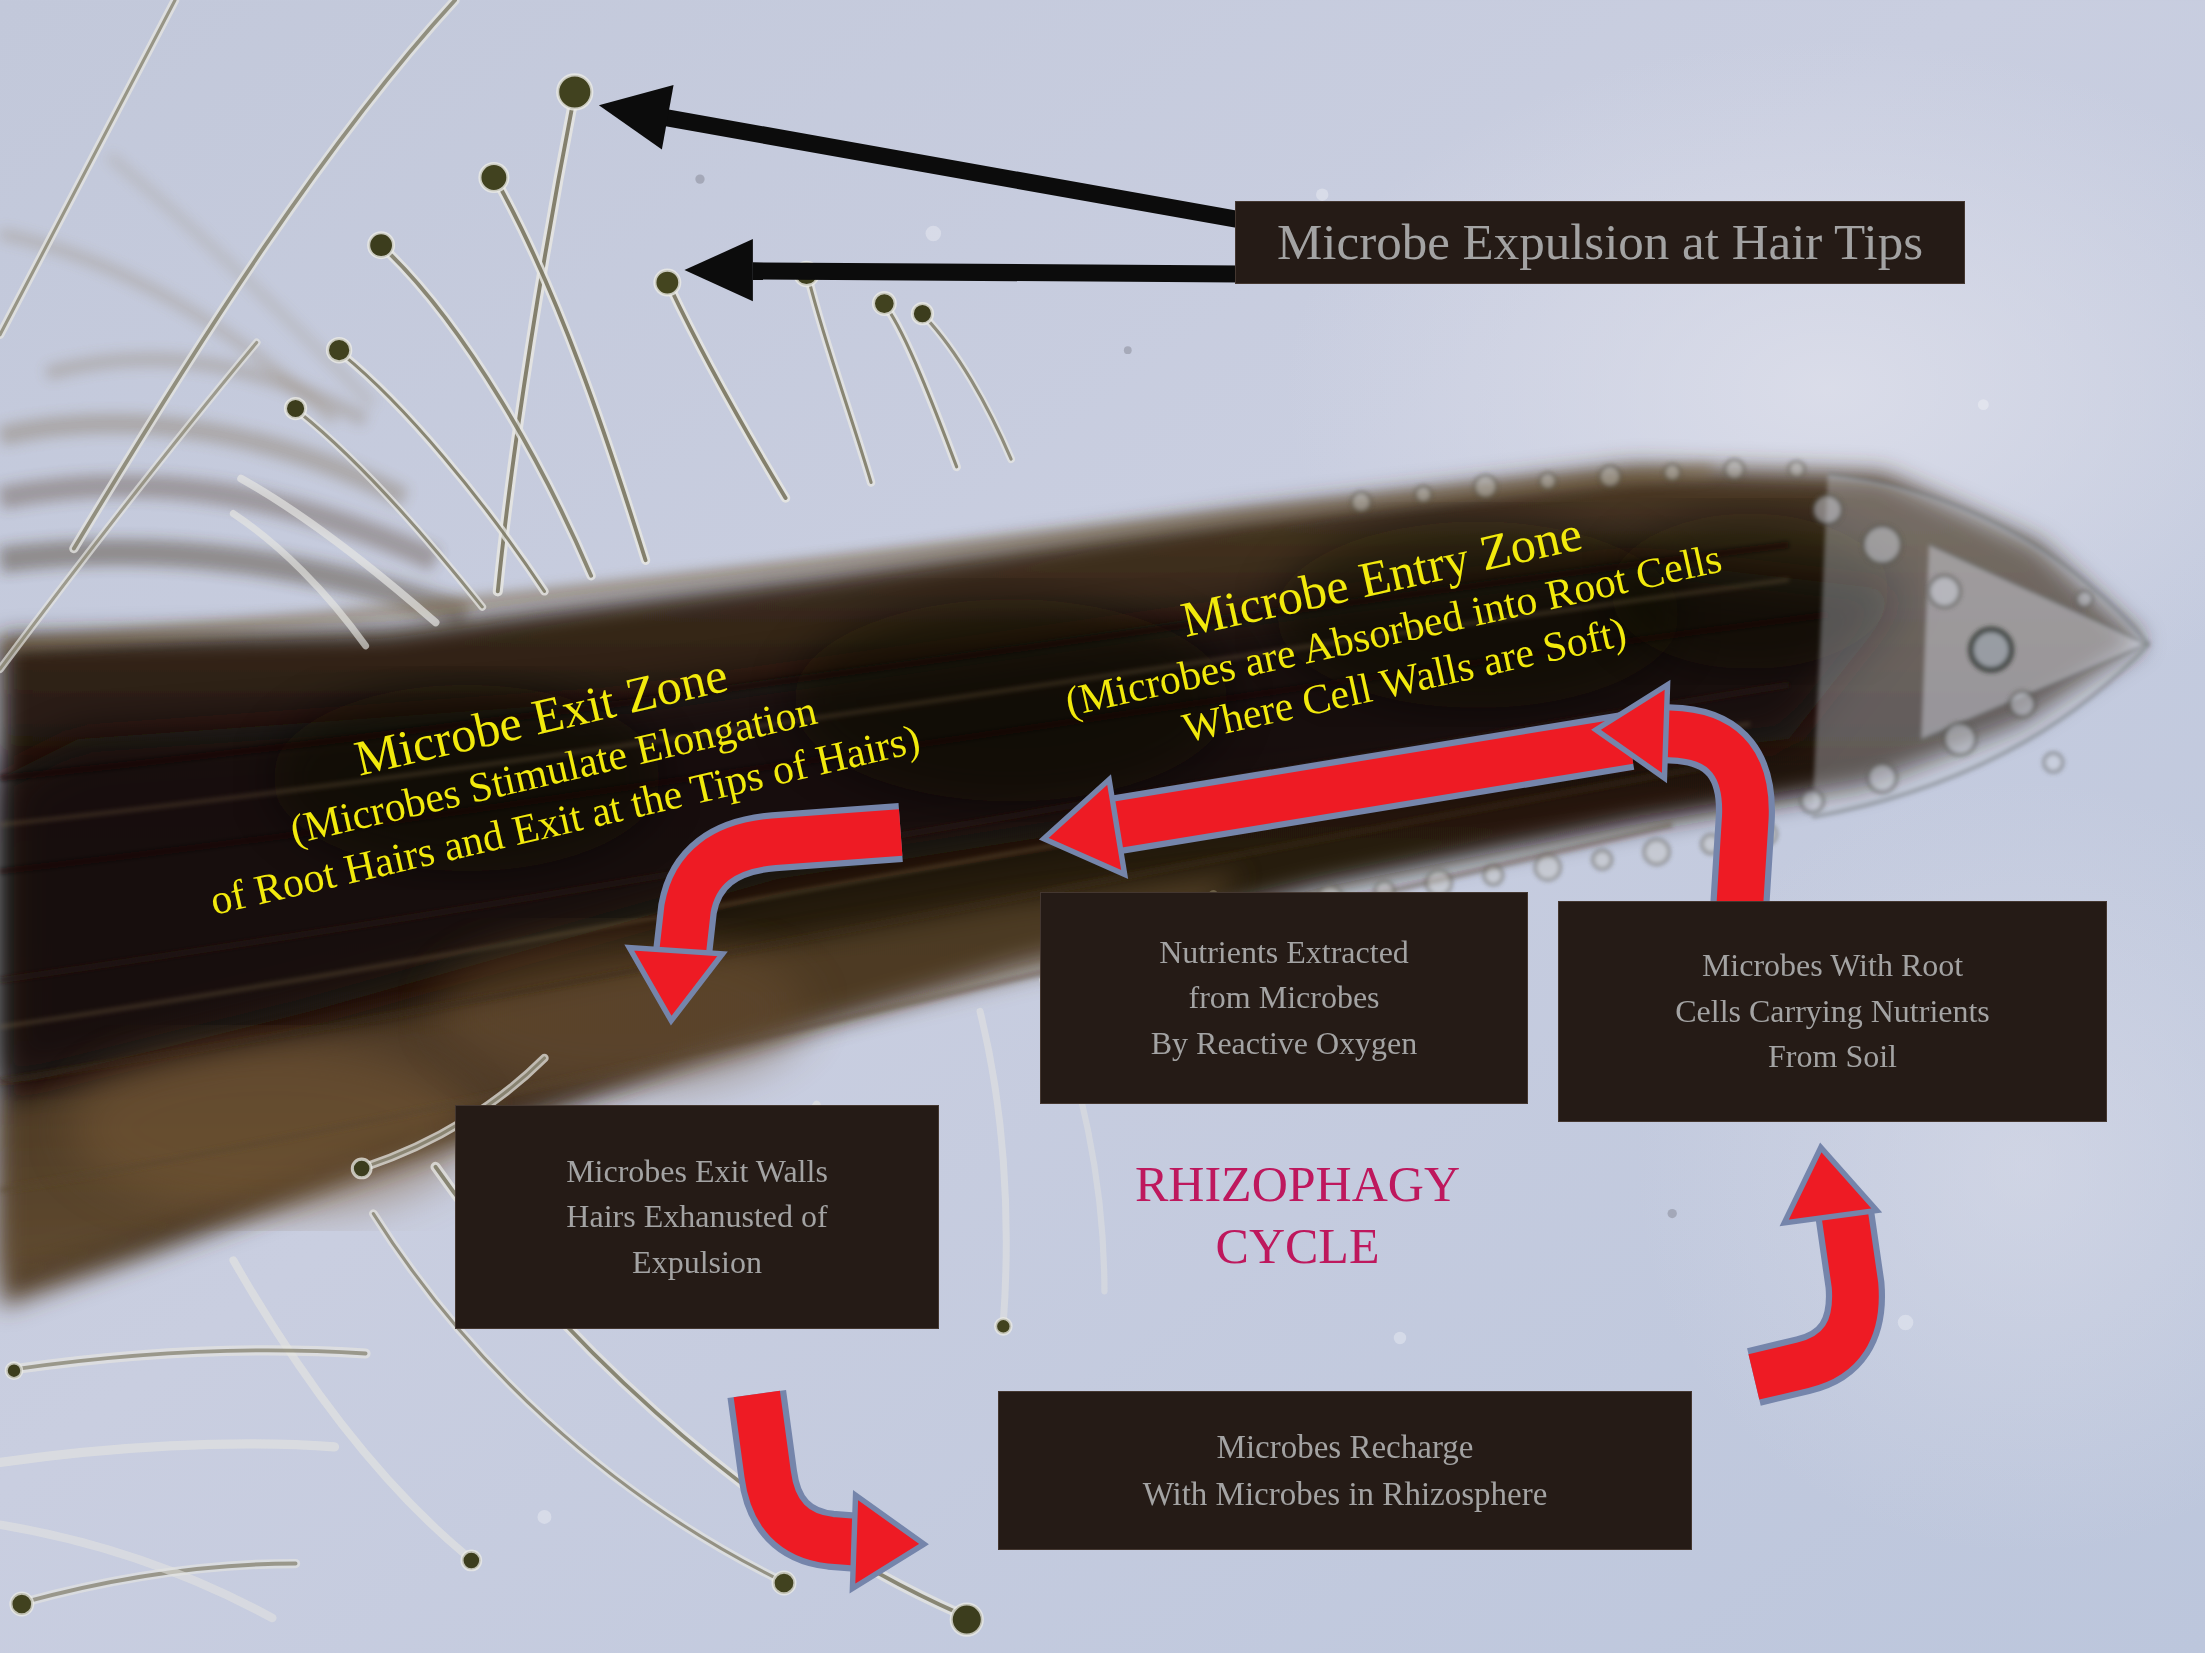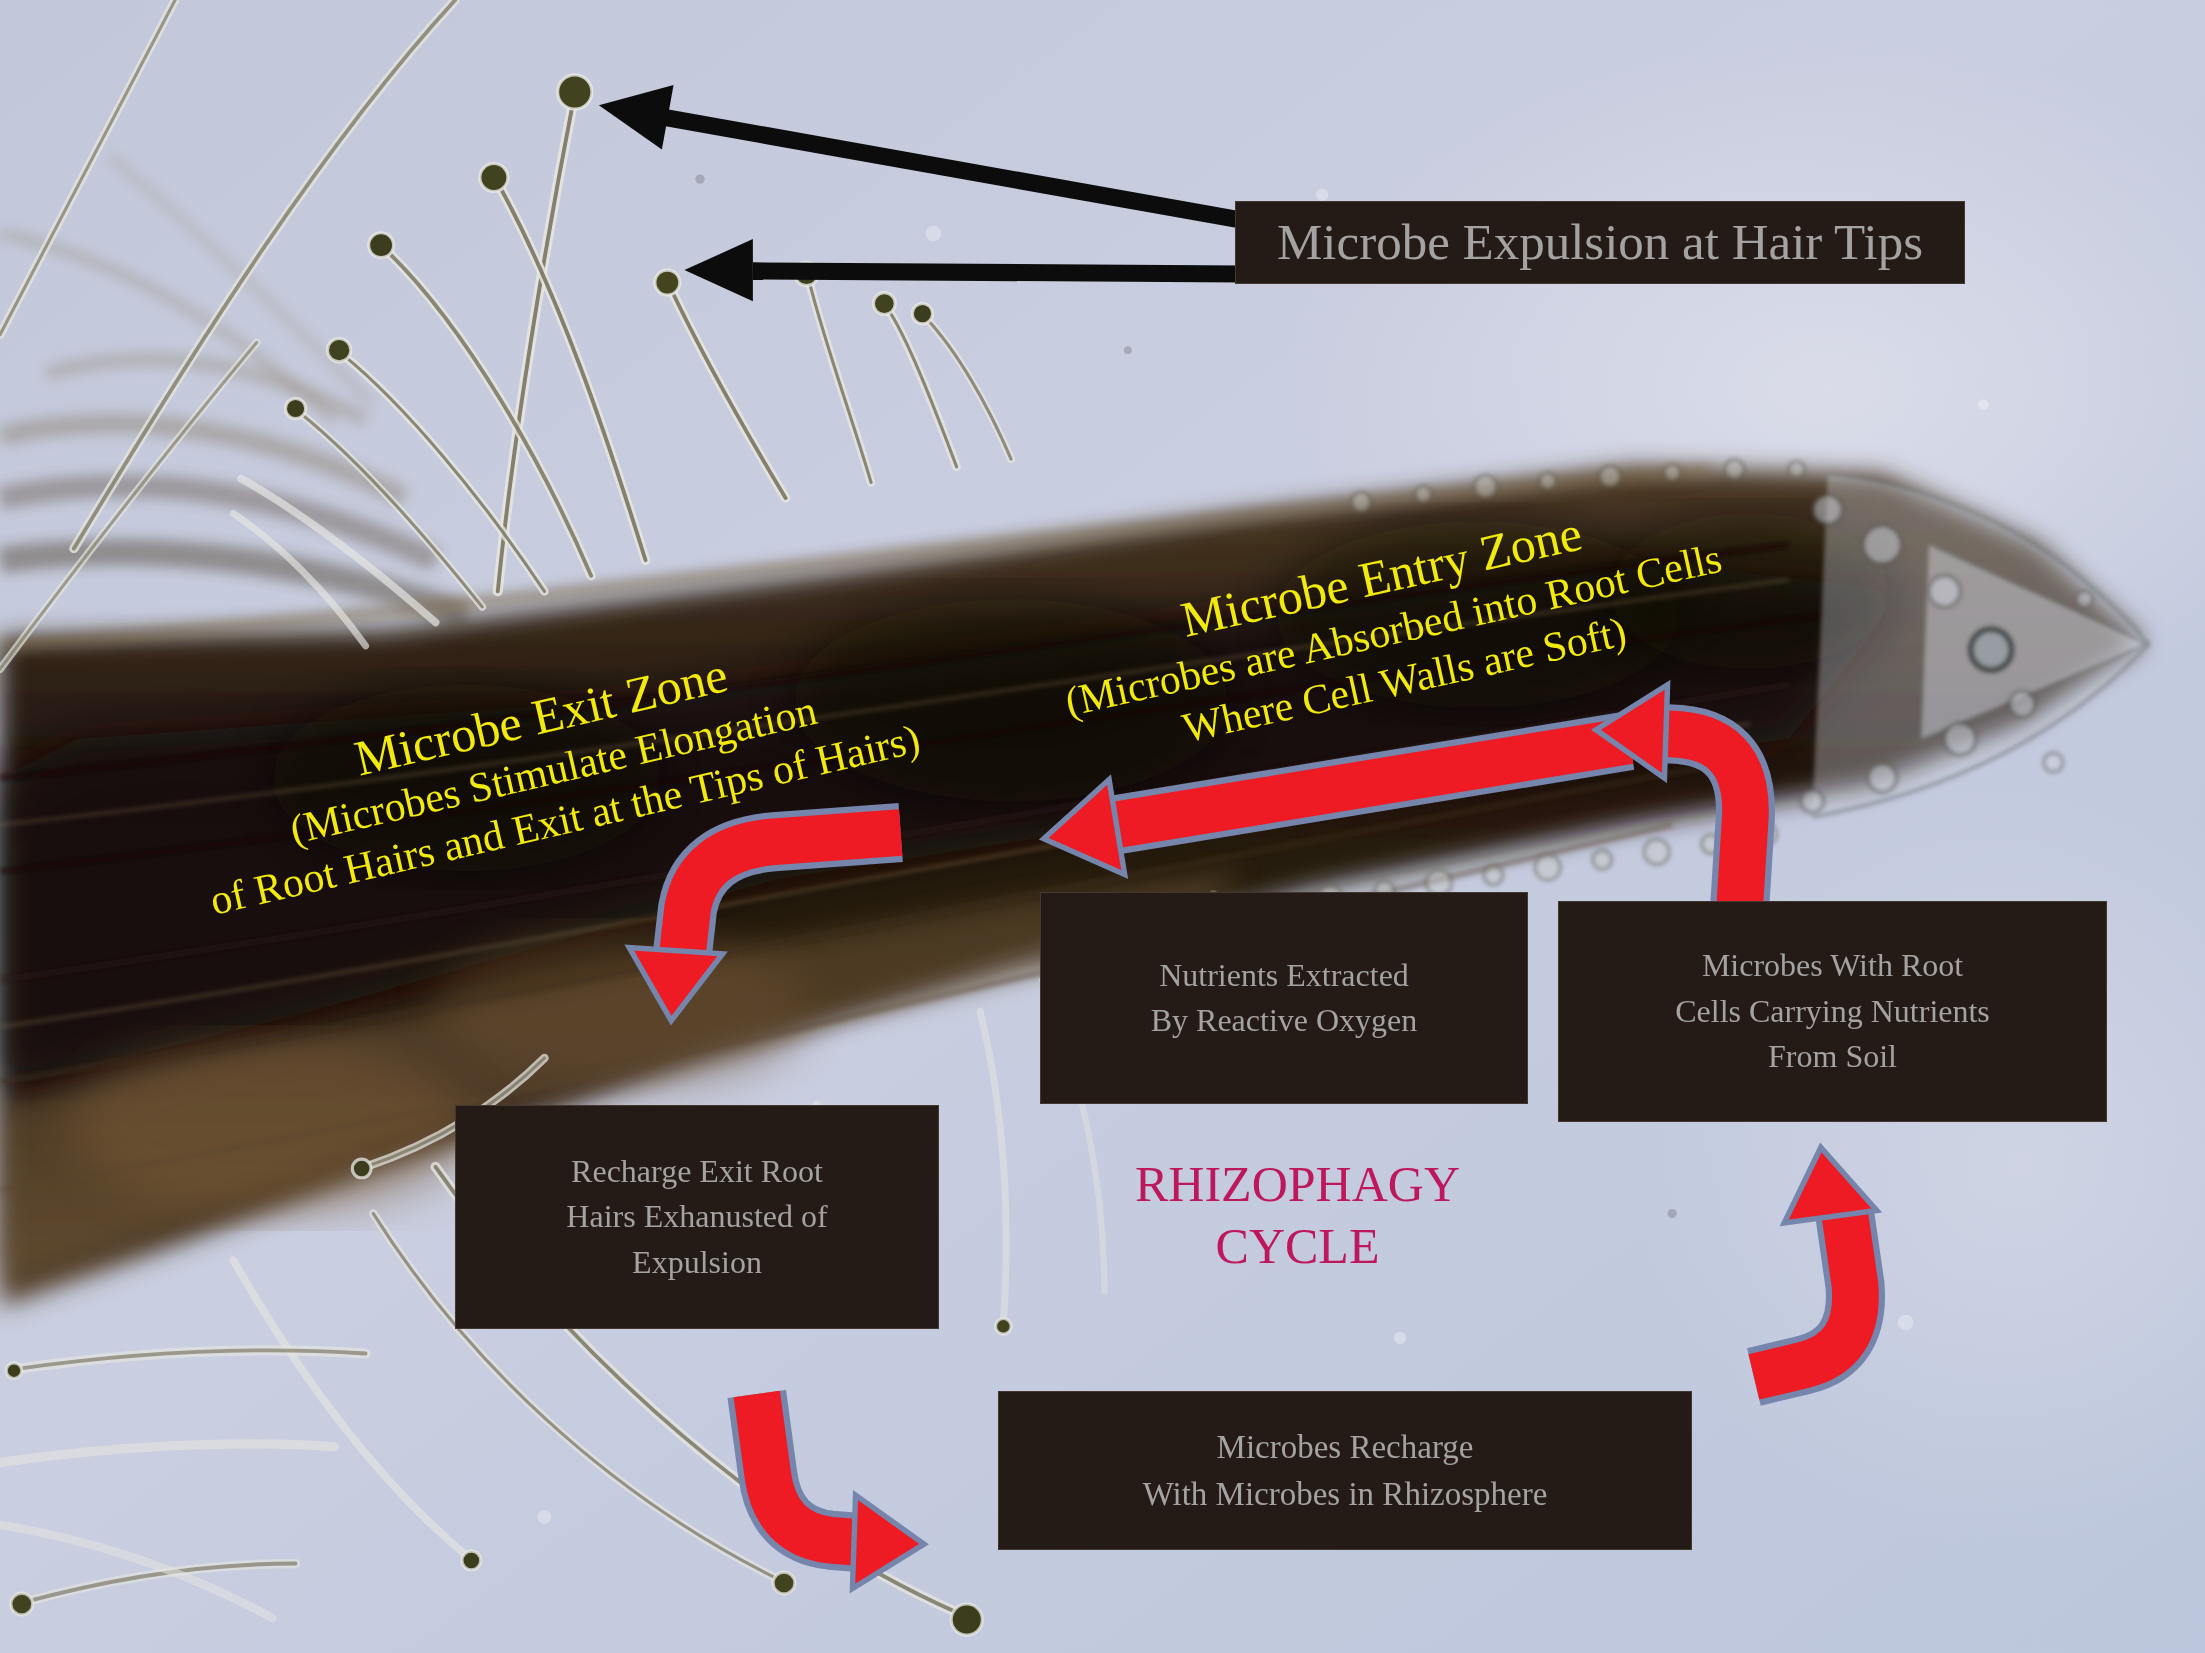--- a/index.html
+++ b/index.html
@@ -282,31 +282,32 @@
     <div class="zl">(Microbes are Absorbed into Root Cells</div>
     <div class="zl">Where Cell Walls are Soft)</div>
   </div>
 
   <div class="label-box" id="box-expulsion">
     <div class="ln fs66">Microbe Expulsion at Hair Tips</div>
   </div>
 
   <div class="label-box" id="box-nutrients">
     <div class="ln fs58">Nutrients Extracted</div>
+    <div class="ln fs58">from Microbes</div>
     <div class="ln fs58">By Reactive Oxygen</div>
   </div>
 
   <div class="label-box" id="box-enter">
     <div class="ln fs58">Microbes With Root</div>
     <div class="ln fs58">Cells Carrying Nutrients</div>
     <div class="ln fs58">From Soil</div>
   </div>
 
   <div class="label-box" id="box-exit">
-    <div class="ln fs58">Recharge Exit Root</div>
+    <div class="ln fs58">Microbes Exit Walls</div>
     <div class="ln fs58">Hairs Exhanusted of</div>
     <div class="ln fs58">Expulsion</div>
   </div>
 
   <div class="label-box" id="box-recharge">
     <div class="ln fs60">Microbes Recharge</div>
     <div class="ln fs60">With Microbes in Rhizosphere</div>
   </div>
 
   <div id="cycle-title">

